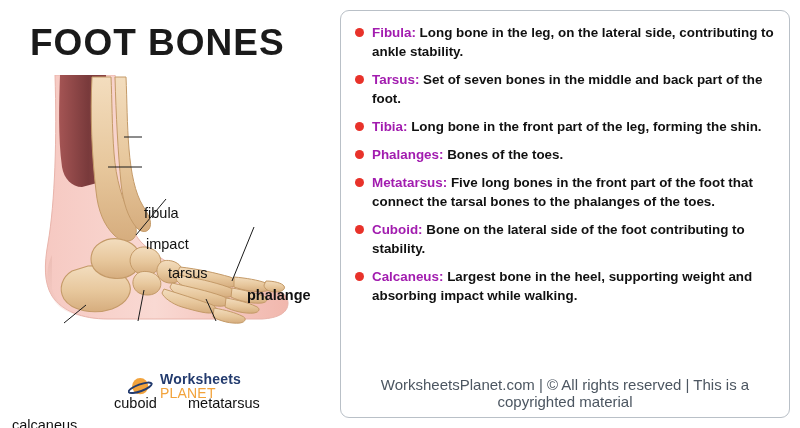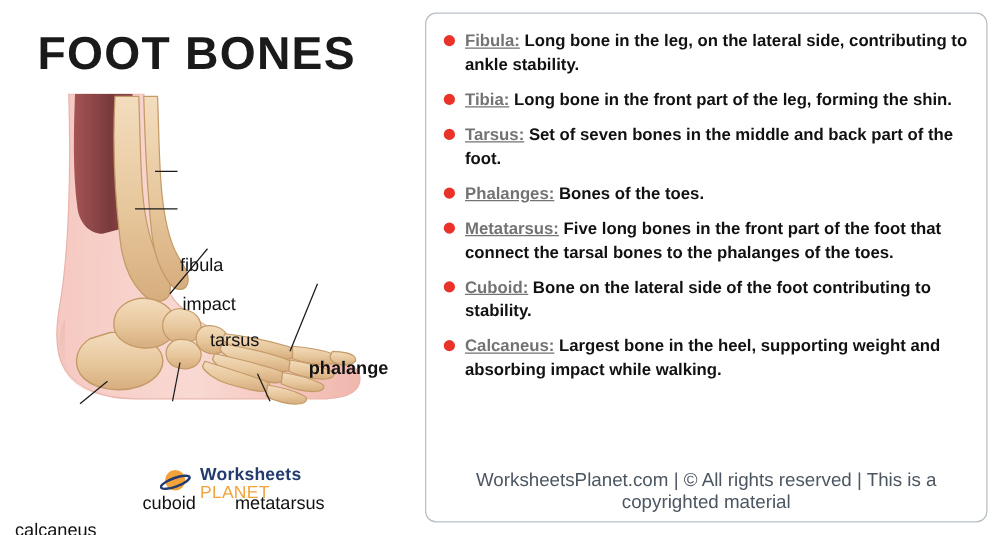--- a/index.html
+++ b/index.html
@@ -66,21 +66,21 @@
   #label-calcaneus{ left: 12px;  top: 326px; margin-top: 16px; }
   #label-cuboid   { left: 114px; top: 320px; }
   #label-metatarsus{left: 188px; top: 320px; }
 
   
   #logo {
     position: absolute;
     left: 128px;
     top: 372px;
     display: flex;
-    align-items: flex-start;
+    align-items: flex-end;
     gap: 6px;
   }
   #logo-mark {
     width: 26px;
     height: 26px;
     flex: none;
   }
   #logo-text {
     line-height: 1.0;
   }
@@ -133,23 +133,22 @@
     margin-right: 8px;
   }
   .def-text {
     font-size: 13.4px;
     line-height: 1.42;
     color: #111111;
     font-weight: bold;
     font-family: "Liberation Sans", sans-serif;
   }
   .def-term {
-    color: #737373;
+    color: #a21caf;
     font-weight: bold;
-    text-decoration: underline;
   }
   #footer-note {
     position: absolute;
     left: 0;
     right: 0;
     bottom: 7px;
     text-align: center;
     font-size: 15px;
     color: #4c5661;
     font-family: "Liberation Sans", sans-serif;
@@ -269,25 +268,25 @@
   </div>
 
   <div id="right-panel">
     <ul id="definition-list">
       <li class="def-item">
         <span class="bullet"></span>
         <span class="def-text"><span class="def-term">Fibula:</span><span> Long bone in the leg, on the lateral side, contributing to ankle stability.</span></span>
       </li>
       <li class="def-item">
         <span class="bullet"></span>
+        <span class="def-text"><span class="def-term">Tarsus:</span><span> Set of seven bones in the middle and back part of the foot.</span></span>
+      </li>
+      <li class="def-item">
+        <span class="bullet"></span>
         <span class="def-text"><span class="def-term">Tibia:</span><span> Long bone in the front part of the leg, forming the shin.</span></span>
-      </li>
-      <li class="def-item">
-        <span class="bullet"></span>
-        <span class="def-text"><span class="def-term">Tarsus:</span><span> Set of seven bones in the middle and back part of the foot.</span></span>
       </li>
       <li class="def-item">
         <span class="bullet"></span>
         <span class="def-text"><span class="def-term">Phalanges:</span><span> Bones of the toes.</span></span>
       </li>
       <li class="def-item">
         <span class="bullet"></span>
         <span class="def-text"><span class="def-term">Metatarsus:</span><span> Five long bones in the front part of the foot that connect the tarsal bones to the phalanges of the toes.</span></span>
       </li>
       <li class="def-item">

